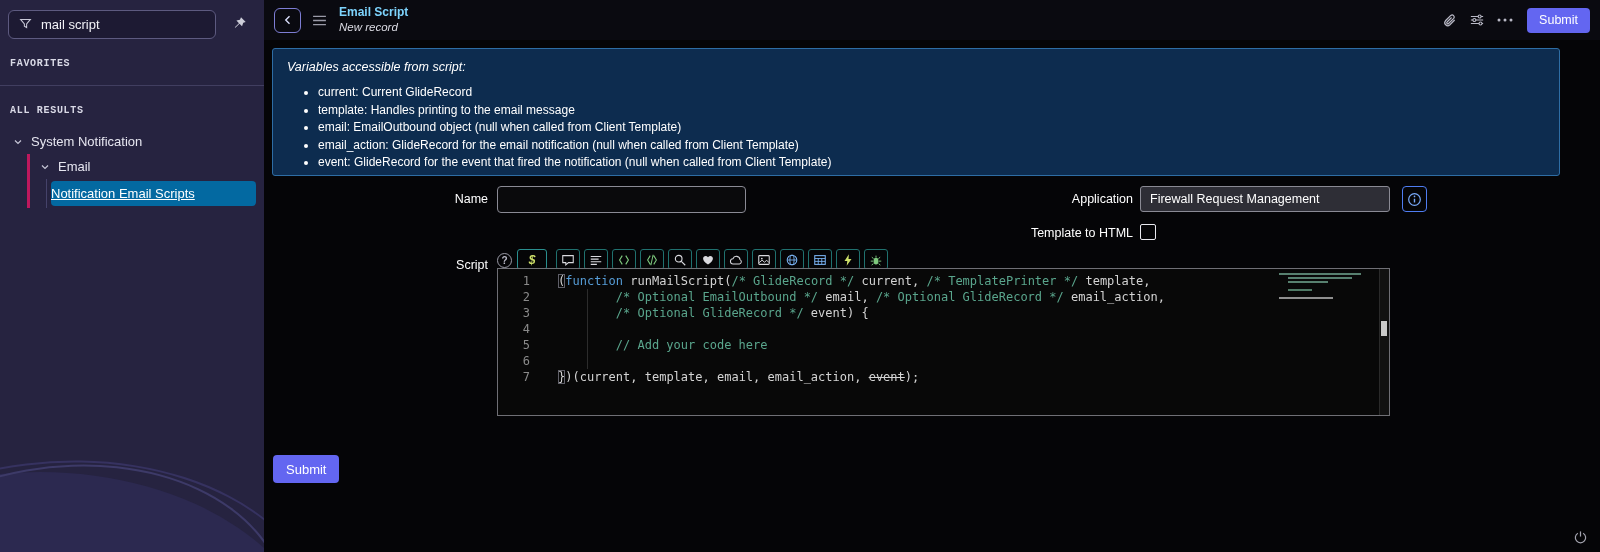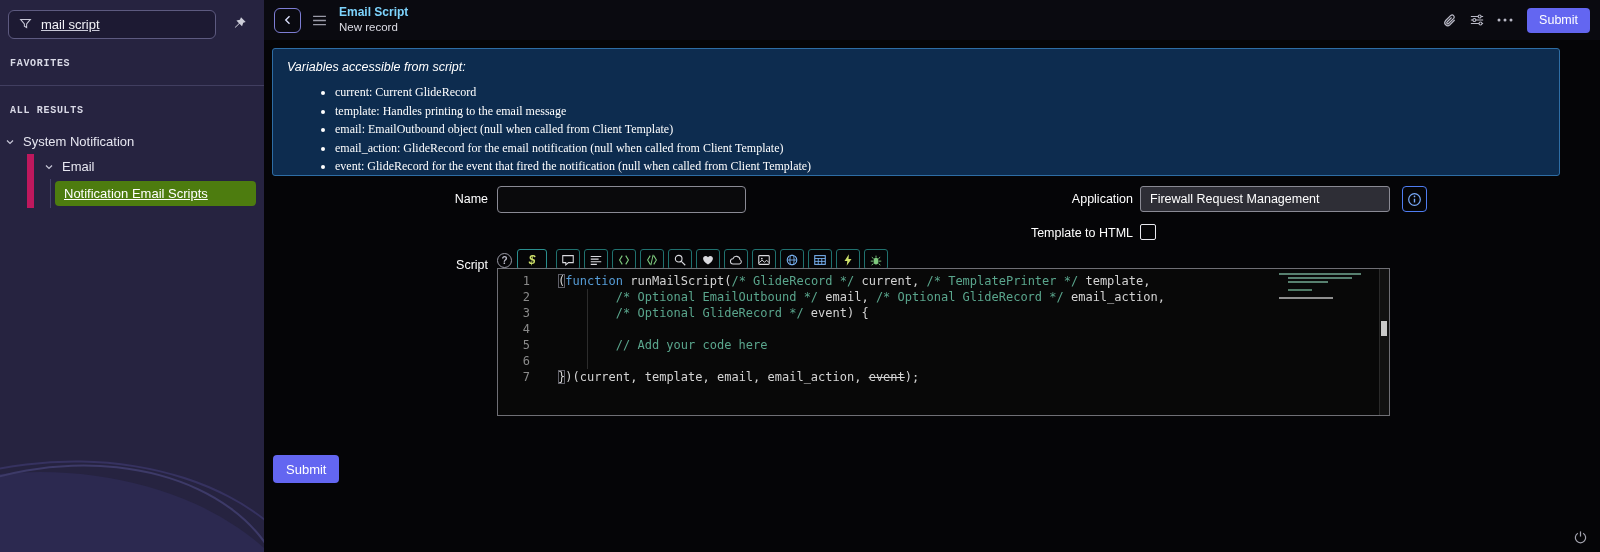--- a/index.html
+++ b/index.html
@@ -3,56 +3,56 @@
 <meta charset="utf-8">
 <style>
   * { margin:0; padding:0; box-sizing:border-box; }
   html,body { background:#000; }
   body { font-family:"Liberation Sans", sans-serif; }
   .app { position:relative; width:1600px; height:552px; background:#050507; overflow:hidden; color:#e8e8ee; }
 
   
   .sidebar { position:absolute; left:0; top:0; width:264px; height:552px; background:#262340; overflow:hidden; }
   .search-row { display:flex; align-items:center; padding:10px 8px 0 8px; }
-  .search-box { width:208px; height:29px; background:#1d1a33; border:1px solid #5d5a80; border-radius:6px; display:flex; align-items:center; gap:9px; padding:0 10px; cursor:text; color:#c9c9d8;text-decoration:underline; }
+  .search-box { width:208px; height:29px; background:#1d1a33; border:1px solid #5d5a80; border-radius:6px; display:flex; align-items:center; gap:9px; padding:0 10px; cursor:text; color:#c9c9d8; }
   .search-text { font-size:13px; color:#f2f2f7; }
   .pin-btn { margin-left:16px; background:none; border:none; color:#cdced9; cursor:pointer; }
   .section-label { margin:19px 0 0 10px; font-size:10px; font-weight:bold; letter-spacing:.7px; color:#d9d9e6;font-family:Liberation Mono, monospace; }
   .no-results { margin:13px 0 0 10px; font-size:12.5px; color:#fff; }
   .sidebar-divider { margin-top:16px; border:none; border-top:1px solid #413e60; }
   .tree { margin-top:13px; font-size:13px; color:#e6e6f0; }
   .tree-row { display:flex; align-items:center; gap:7px; height:25px; cursor:pointer; }
   .tree-row .chev { color:#c6c6d6; display:flex; }
-  .tree-row0 { padding-left:4px; }
-  .tree-group1 { margin-left:27px; border-left:7px solid #be185d; }
+  .tree-row0 { padding-left:12px; }
+  .tree-group1 { margin-left:27px; border-left:3px solid #be185d; }
   .tree-row1 { padding-left:9px; }
   .tree-group2 { margin-left:16px; border-left:1px solid #45426a; padding:2px 8px 2px 4px; }
-  .tree-row2 { background:#4d7c0f; border-radius:4px; height:25px; display:flex; align-items:center; padding:0 9px; }
+  .tree-row2 { background:#0369a1; border-radius:4px; height:25px; display:flex; align-items:center; padding:0 0; }
   .tree-row2 .tree-label { text-decoration:underline; color:#fff; }
   .wave { position:absolute; border-radius:50%; pointer-events:none; }
   .wave-fill { width:560px; height:380px; left:-240px; bottom:-300px; background:#2c2950; }
   .wave1 { width:470px; height:330px; left:-180px; bottom:-245px; border:2px solid #3d3a68; transform:rotate(-10deg); }
   .wave2 { width:560px; height:390px; left:-230px; bottom:-300px; border:2px solid #363260; transform:rotate(-7deg); }
 
   
   .main { position:absolute; left:264px; top:0; width:1336px; height:552px; background:#050507; }
   .topbar { position:absolute; left:0; top:0; right:0; height:40px; display:flex; align-items:center; padding:0 10px; background:#0a0a10; }
   .back-btn { width:27px; height:25px; border:1px solid #7d7dd4; border-radius:6px; background:transparent; color:#dde1ff; display:flex; align-items:center; justify-content:center; cursor:pointer; flex:0 0 auto; }
   .hamburger-btn { margin-left:11px; background:none; border:none; color:#9b9ba8; cursor:pointer; display:flex; }
   .title-block { margin-left:12px; line-height:1.3; }
   .page-title { font-size:12px; font-weight:bold; color:#7dd3fc; }
-  .page-subtitle { font-size:11.5px; color:#dcdce4; }
+  .page-subtitle { font-size:11.5px; color:#dcdce4;font-style:italic; }
   .topbar-spacer { flex:1; }
   .icon-btn { background:none; border:none; color:#b9b9c6; width:28px; height:26px; cursor:pointer; display:flex; align-items:center; justify-content:center; }
   .submit-btn { margin-left:8px; background:#6366f1; color:#fff; border:none; border-radius:4px; height:25px; padding:0 12px; font-size:12.5px; cursor:pointer; font-family:inherit; }
 
   
   .info-panel { position:absolute; left:8px; top:48px; right:40px; height:128px; background:#0d2c4f; border:1px solid #2e6da4; border-radius:3px; padding:11px 14px; }
   .info-title { font-size:12.5px; color:#fff;font-style:italic; }
-  .info-list { margin:11px 0 0 48px;font-family:Liberation Serif, serif; }
+  .info-list { margin:11px 0 0 31px; }
   .info-list li { font-size:12px; color:#fff; margin-bottom:3.5px; }
 
   
   .fld-label { position:absolute; width:124px; text-align:right; font-size:12.5px; color:#fff; }
   .name-label { left:100px; top:192px; }
   .name-input { position:absolute; left:233px; top:186px; width:249px; height:27px; background:#0a0a0c; border:1px solid #8a8a94; border-radius:4px; color:#fff; padding:0 8px; font-size:12.5px; font-family:inherit; }
   .app-label { left:745px; top:192px; }
   .app-field { position:absolute; left:876px; top:186px; width:250px; height:26px; background:#2e2e36; border:1px solid #8a8a94; border-radius:3px; color:#fff; font-size:12.5px; display:flex; align-items:center; padding:0 9px; cursor:default; }
   .info-btn { position:absolute; left:1138px; top:186px; width:25px; height:26px; border:1px solid #4f7df2; border-radius:4px; background:transparent; color:#78a8f8; display:flex; align-items:center; justify-content:center; cursor:pointer; }
   .newlines-label { left:745px; top:226px; }

